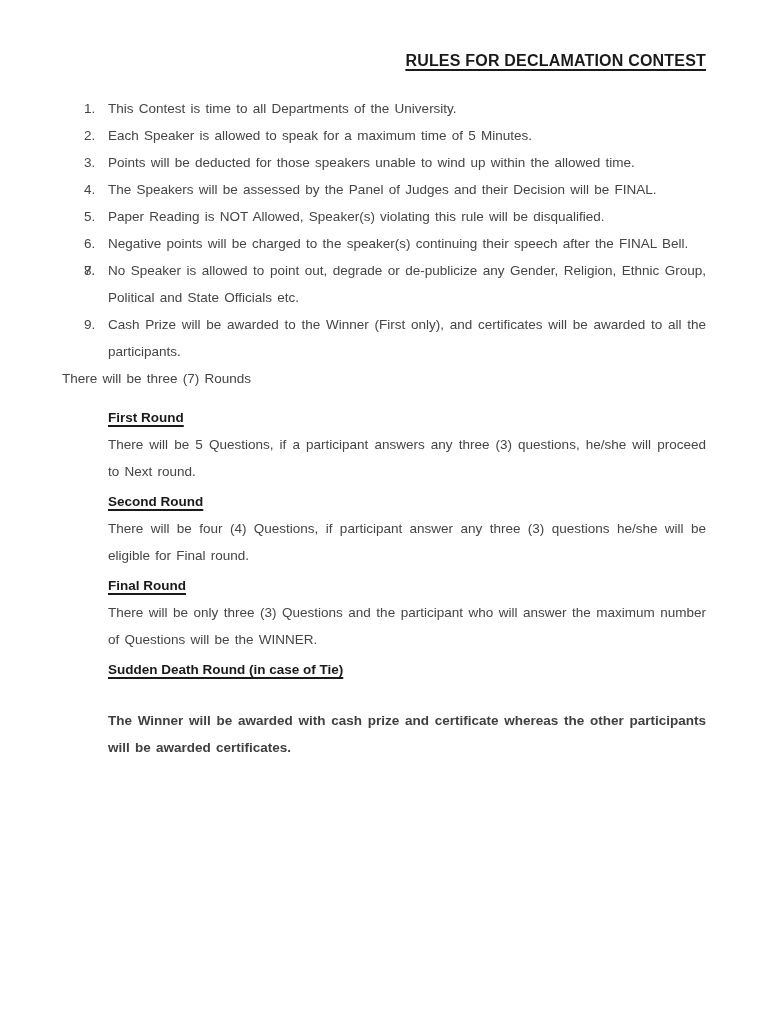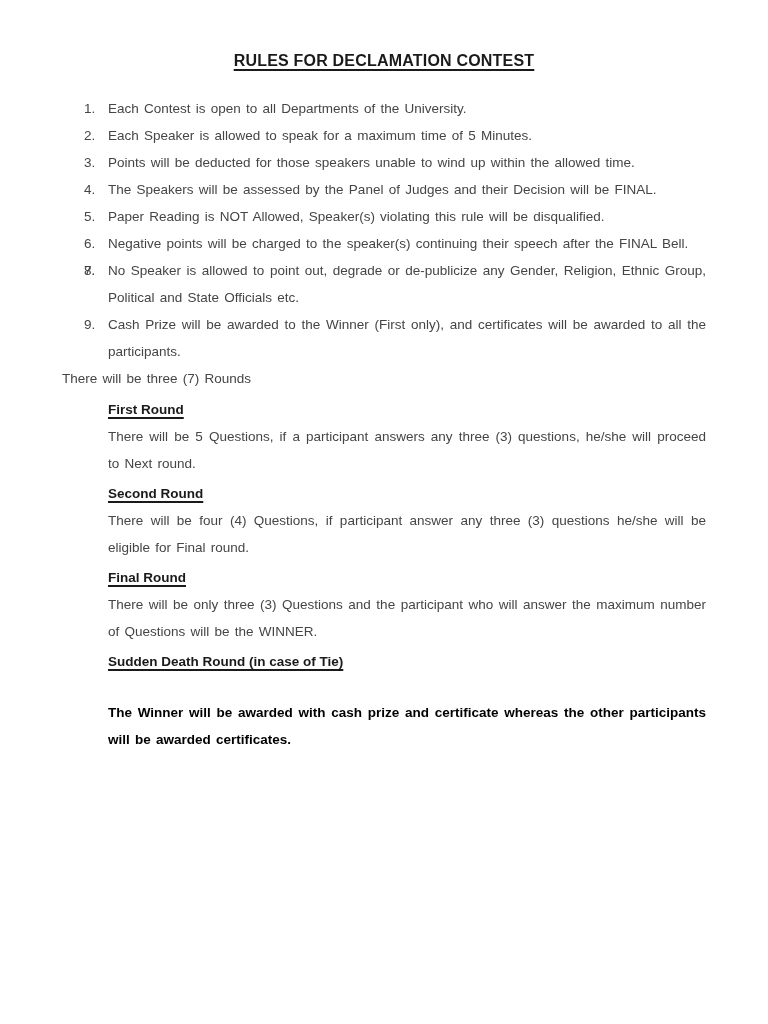--- a/index.html
+++ b/index.html
@@ -18,21 +18,21 @@
     font-size: 13.5px;
     line-height: 27px;
     color: #454545;
     overflow: hidden;
   }
   .doc-title {
     font-size: 16px;
     line-height: 21px;
     font-weight: bold;
     color: #1a1a1a;
-    text-align: center;
+    text-align: right;
     text-decoration: underline;
     text-underline-offset: 3px;
     text-decoration-thickness: 1.5px;
     letter-spacing: 0.2px;
     margin: 0 0 24px 0;
   }
   .doc-title.second {
     margin: 22px 0 16px 0;
   }
   .rules-list {
@@ -53,21 +53,21 @@
     width: 22px;
   }
   .quiz-intro {
     margin: 0;
     word-spacing: 1.5px;
   }
   .round {
     margin-top: 3px;
   }
   .rounds .round:first-child {
-    margin-top: 4px;
+    margin-top: 12px;
   }
   .round-heading {
     margin: 0;
     padding-left: 46px;
     font-size: 13.5px;
     line-height: 27px;
     font-weight: bold;
     color: #1a1a1a;
     text-decoration: underline;
     text-underline-offset: 3px;
@@ -76,36 +76,36 @@
   .round-body {
     margin: 0;
     padding-left: 46px;
     text-align: justify;
     word-spacing: 1.5px;
   }
   .winner-note {
     margin: 24px 0 0 0;
     padding-left: 46px;
     font-weight: bold;
-    color: #000000;
+    color: #404040;
     text-align: justify;
     word-spacing: 1.5px;
   }
 </style>
 </head>
 <body>
 
 <div class="page">
 
   <h1 class="doc-title">RULES FOR DECLAMATION CONTEST</h1>
 
   <ol class="rules-list">
     <li class="rule">
       <span class="rule-num">1.</span>
-      <span>Each Contest is open to all Departments of the University.</span>
+      <span>This Contest is time to all Departments of the University.</span>
     </li>
     <li class="rule">
       <span class="rule-num">2.</span>
       <span>Each Speaker is allowed to speak for a maximum time of 5 Minutes.</span>
     </li>
     <li class="rule">
       <span class="rule-num">3.</span>
       <span>Points will be deducted for those speakers unable to wind up within the allowed time.</span>
     </li>
     <li class="rule">

